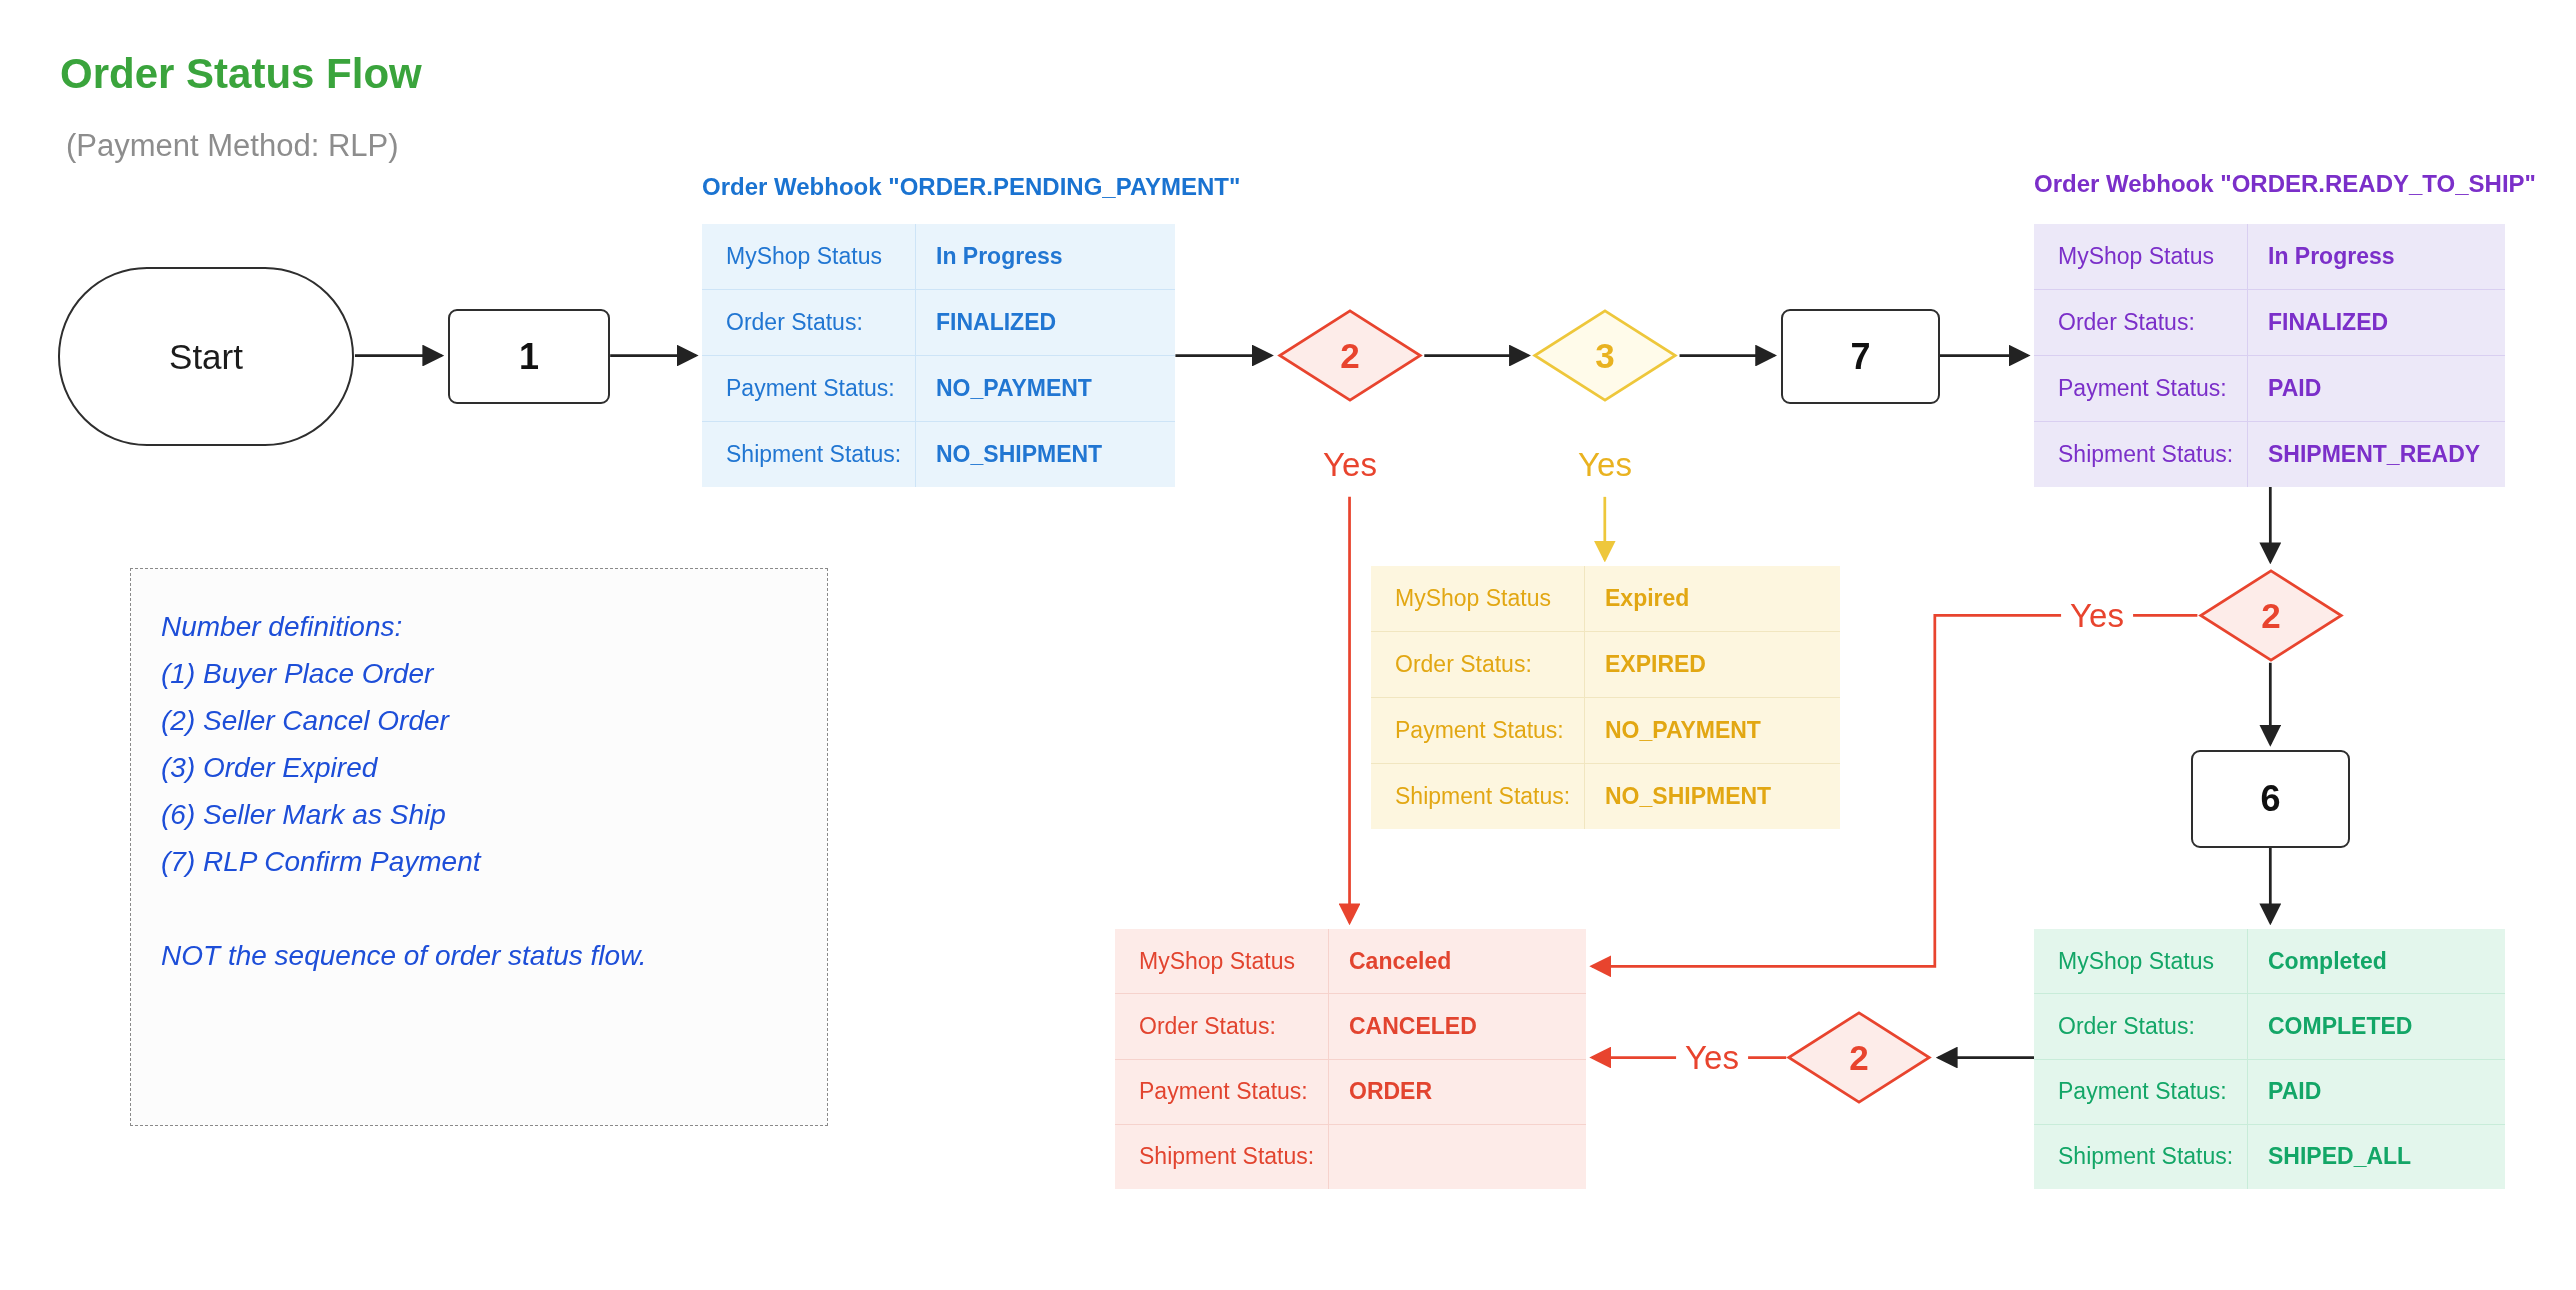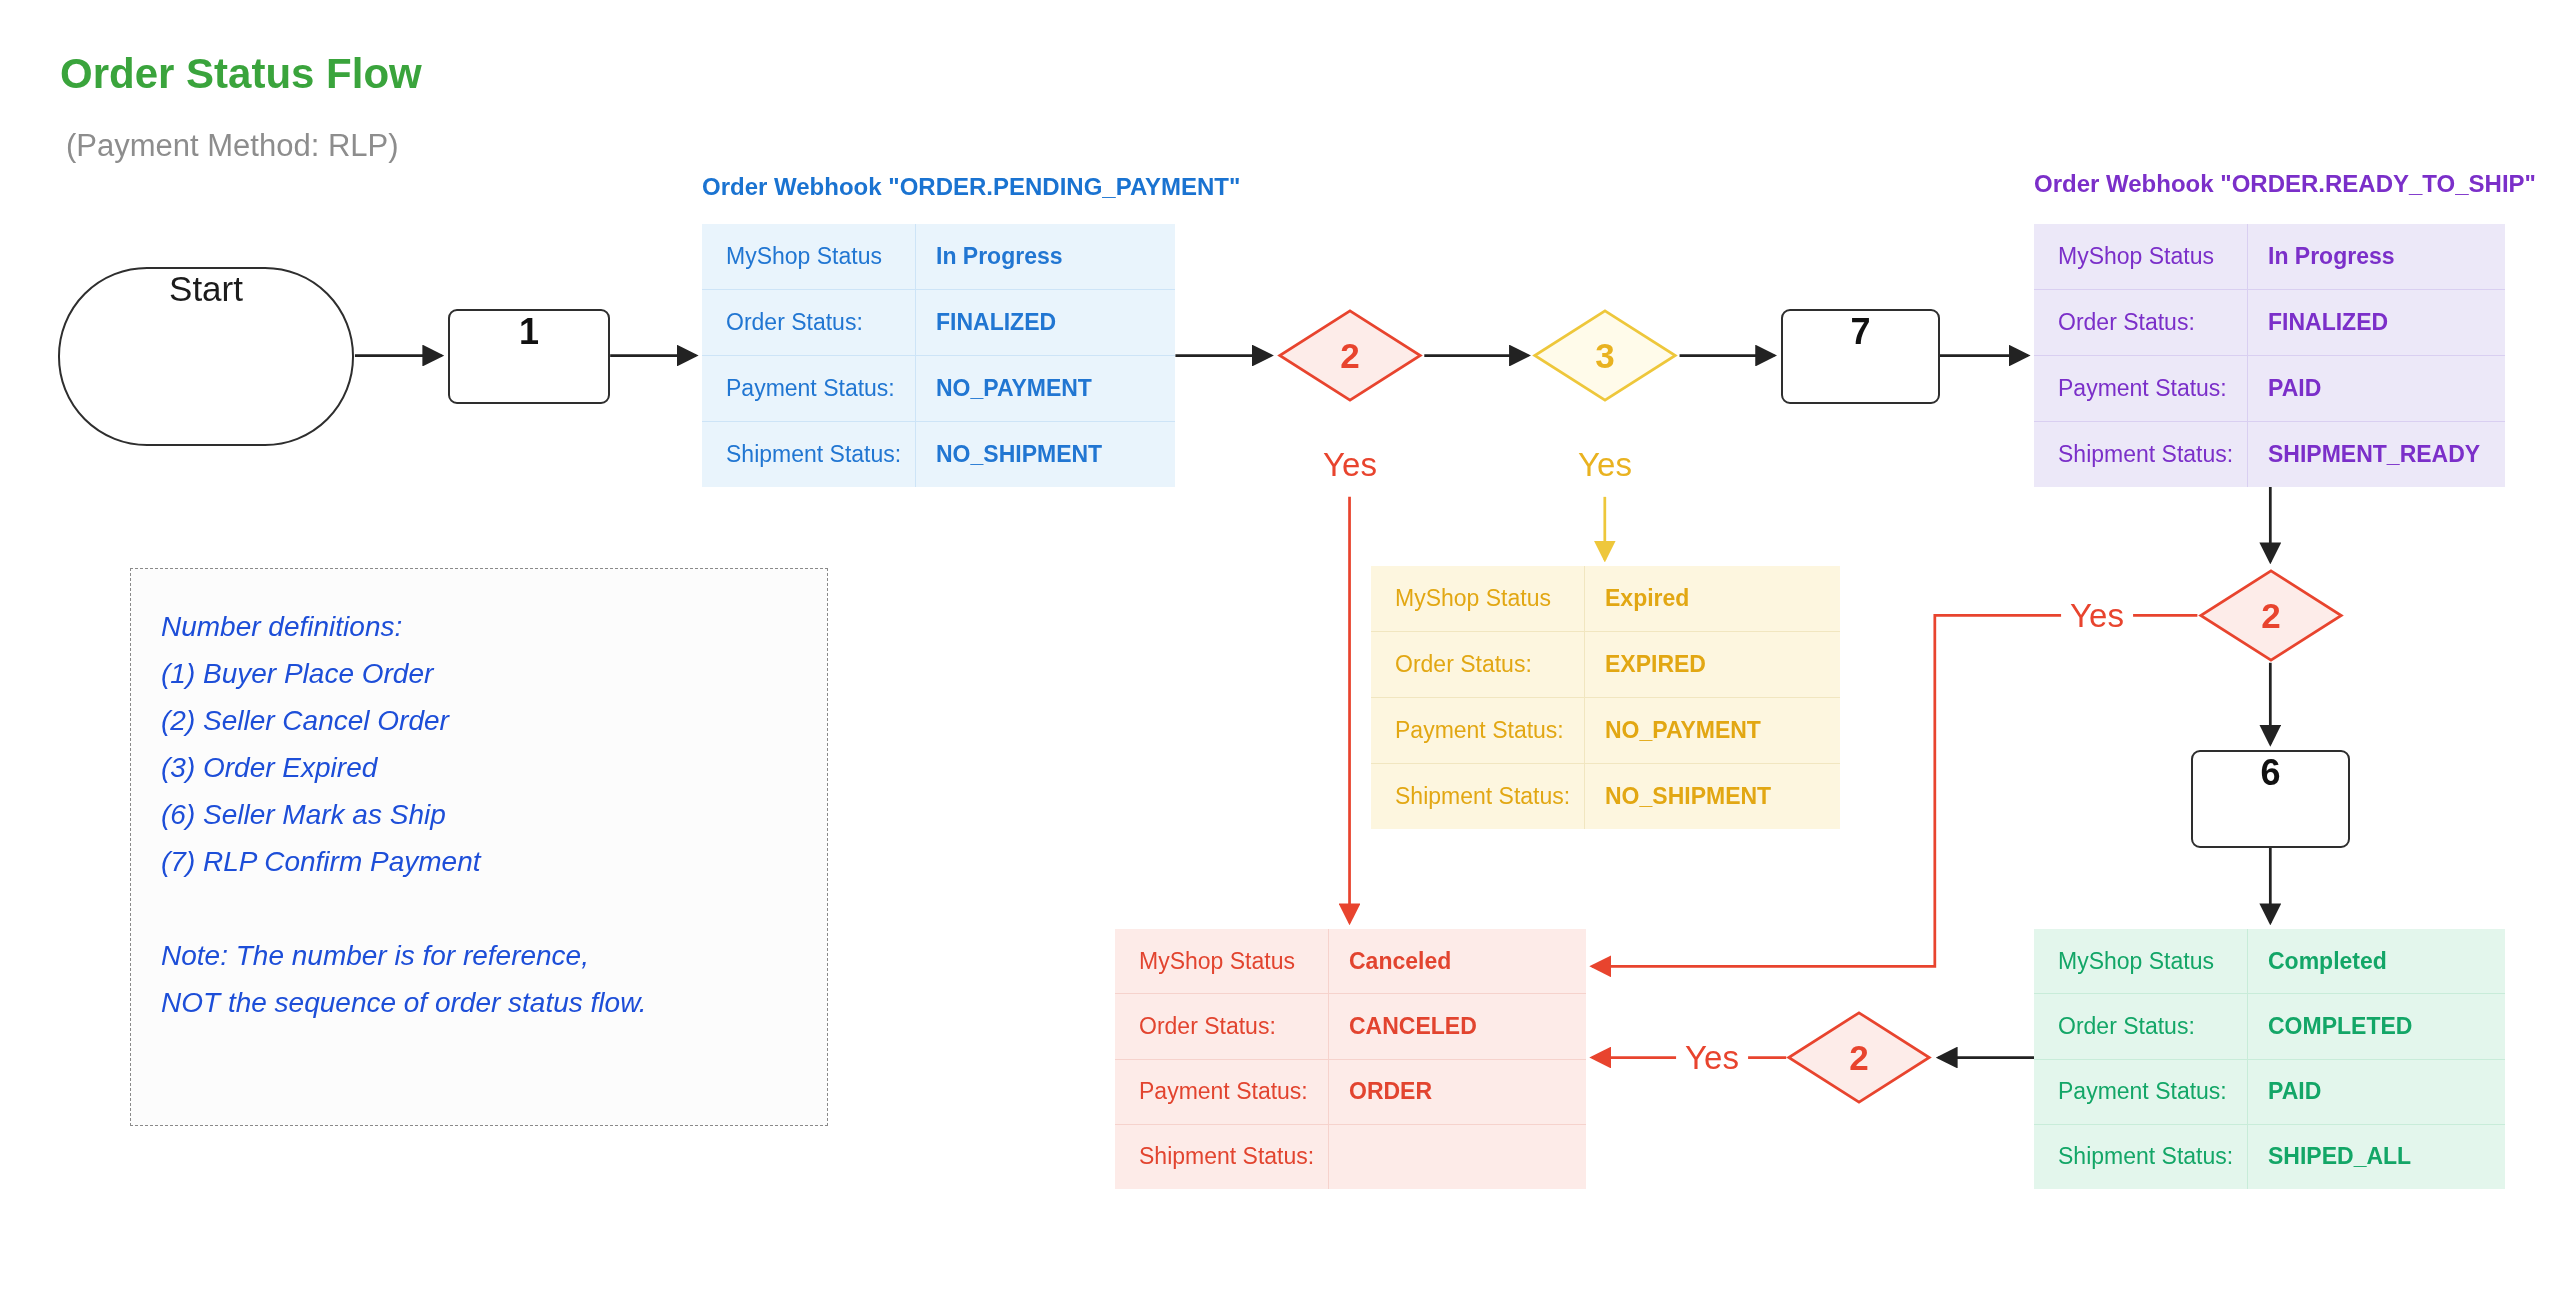--- a/index.html
+++ b/index.html
@@ -5,21 +5,21 @@
   * { margin:0; padding:0; box-sizing:border-box; }
   html,body { background:#ffffff; }
   body { font-family:"Liberation Sans", sans-serif; }
   .canvas { position:relative; width:2576px; height:1290px; background:#ffffff; overflow:hidden; }
   .abs { position:absolute; }
 
   .title { left:60px; top:50px; font-size:42px; font-weight:700; color:#3aa43c;
            text-underline-offset:6.4px; text-decoration-thickness:2.7px; }
   .subtitle { left:66px; top:128px; font-size:31px; color:#8d8d8d; }
 
-  .node { display:flex; align-items:flex-start; justify-content:center; background:#fff; border:2.7px solid #2e2e2e; }
+  .node { display:flex; align-items:center; justify-content:center; background:#fff; border:2.7px solid #2e2e2e; }
   .start { border-radius:89px; font-size:35px; color:#1c1c1c; }
   .numbox { border-radius:9px; font-size:36px; font-weight:700; color:#111; }
 
   .tbl { display:flex; flex-direction:column; }
   .tbl-row { flex:1; display:flex; align-items:stretch; font-size:23px; }
   .tbl-label { width:214px; display:flex; align-items:center; padding-left:24px; }
   .tbl-value { flex:1; display:flex; align-items:center; padding-left:20px; font-weight:700; }
   .tbl-header { font-size:24px; font-weight:700; white-space:nowrap; }
 
   .tbl-blue   { background:#e9f4fc; color:#2176d2; }
@@ -242,18 +242,17 @@
   </div>
 
   <div class="abs notes" style="left:130px; top:568px; width:698px; height:558px;">
     <div class="note-line">Number definitions:</div>
     <div class="note-line">(1) Buyer Place Order</div>
     <div class="note-line">(2) Seller Cancel Order</div>
     <div class="note-line">(3) Order Expired</div>
     <div class="note-line">(6) Seller Mark as Ship</div>
     <div class="note-line">(7) RLP Confirm Payment</div>
     <div class="note-line"></div>
-    <div class="note-line">Note: The number is for reference,</div>
     <div class="note-line">NOT the sequence of order status flow.</div>
   </div>
 
 </div>
 
 
 </body></html>

